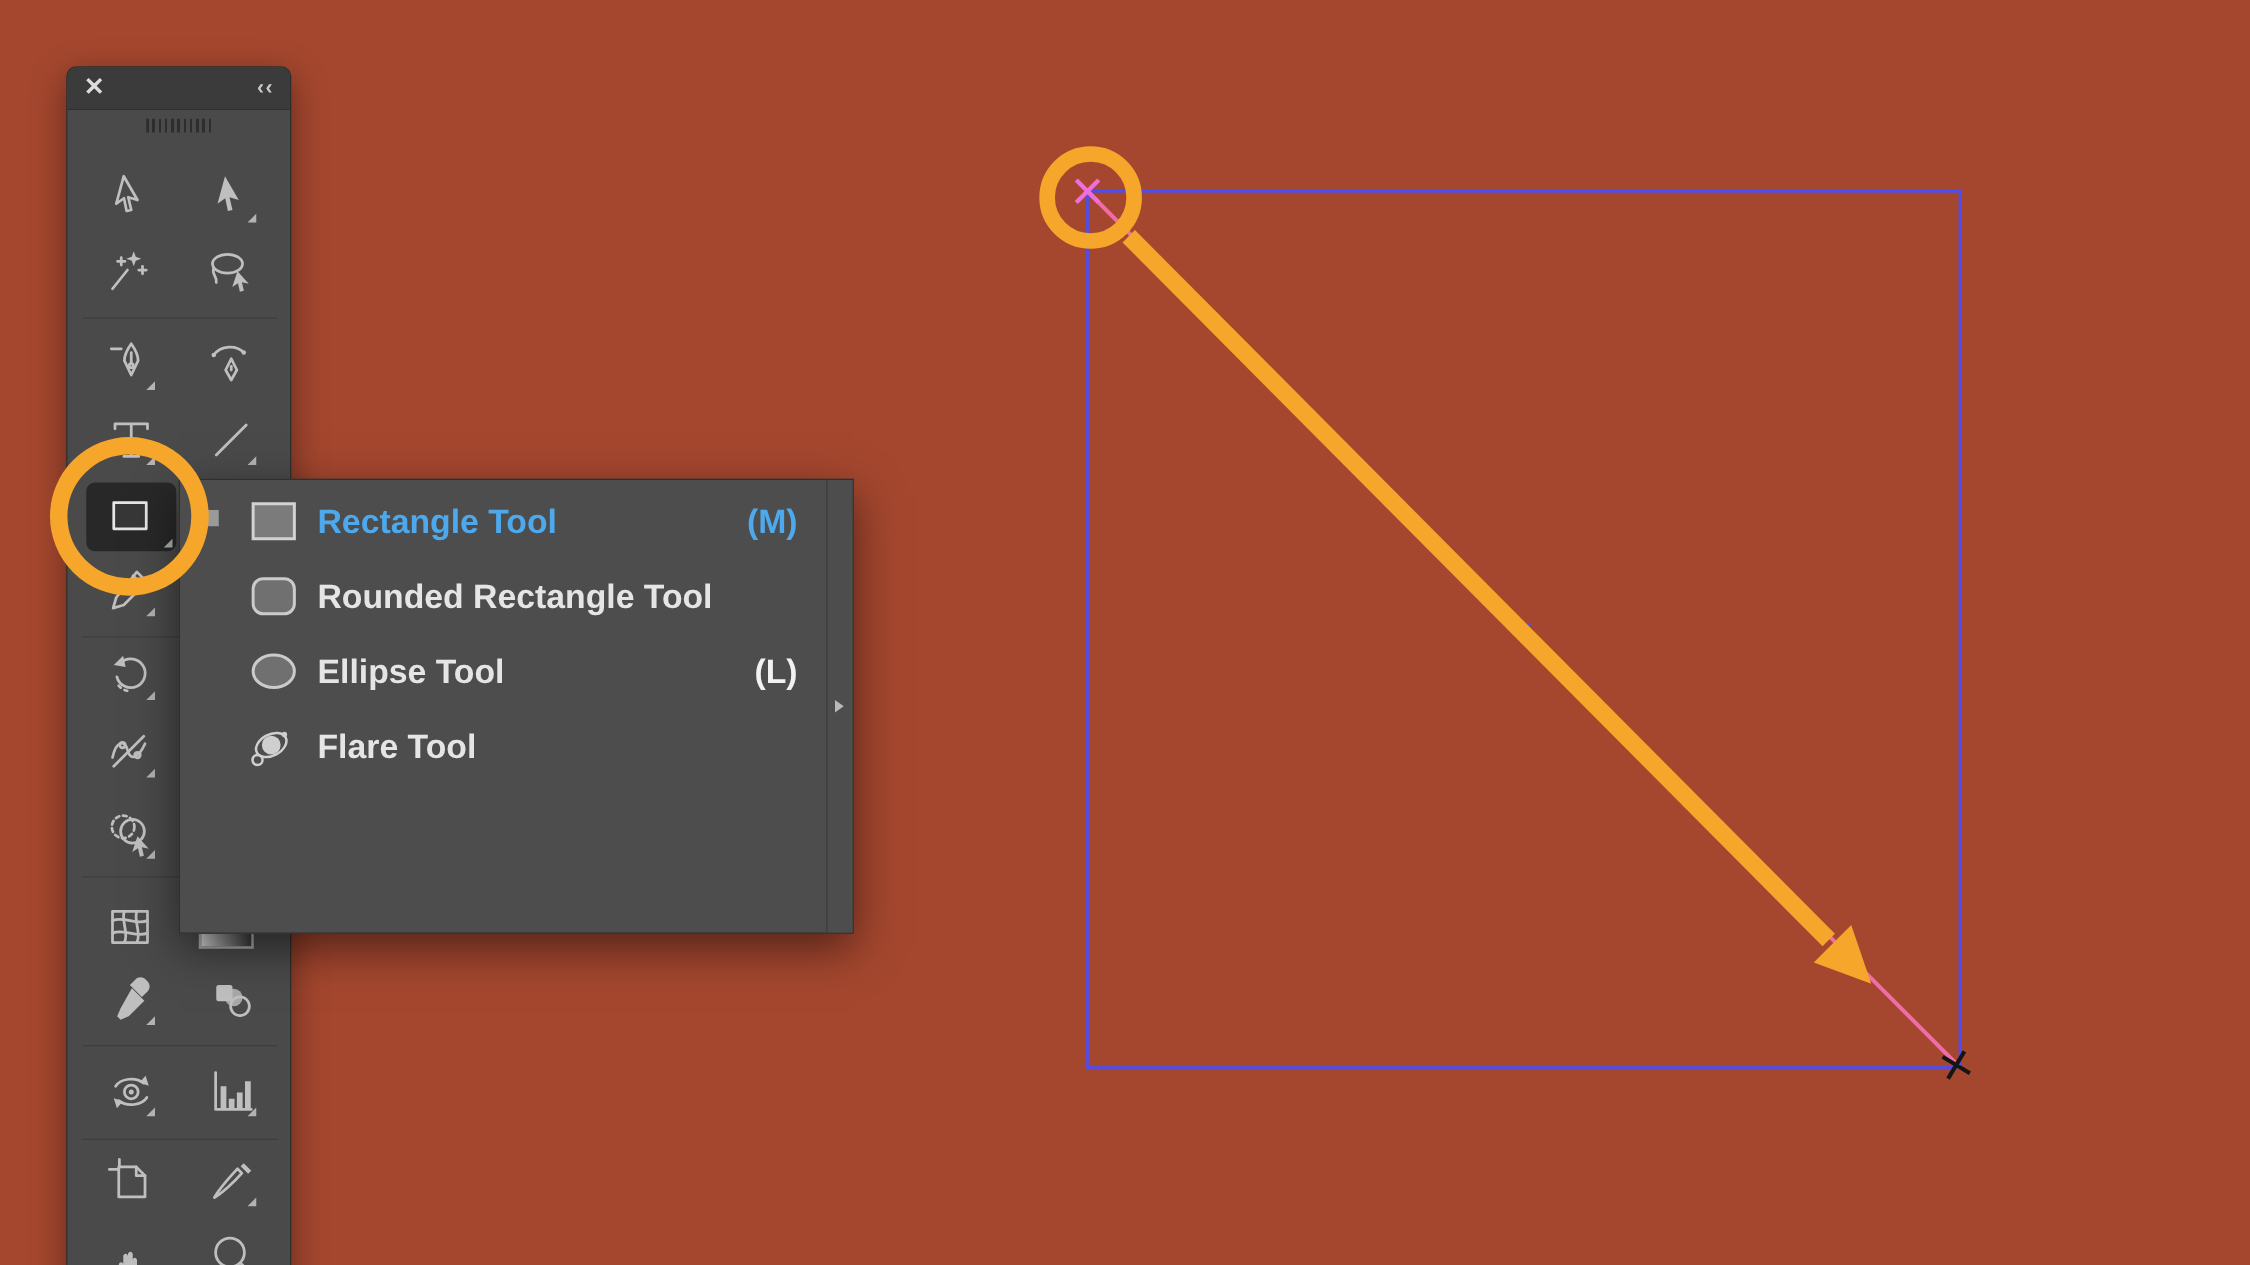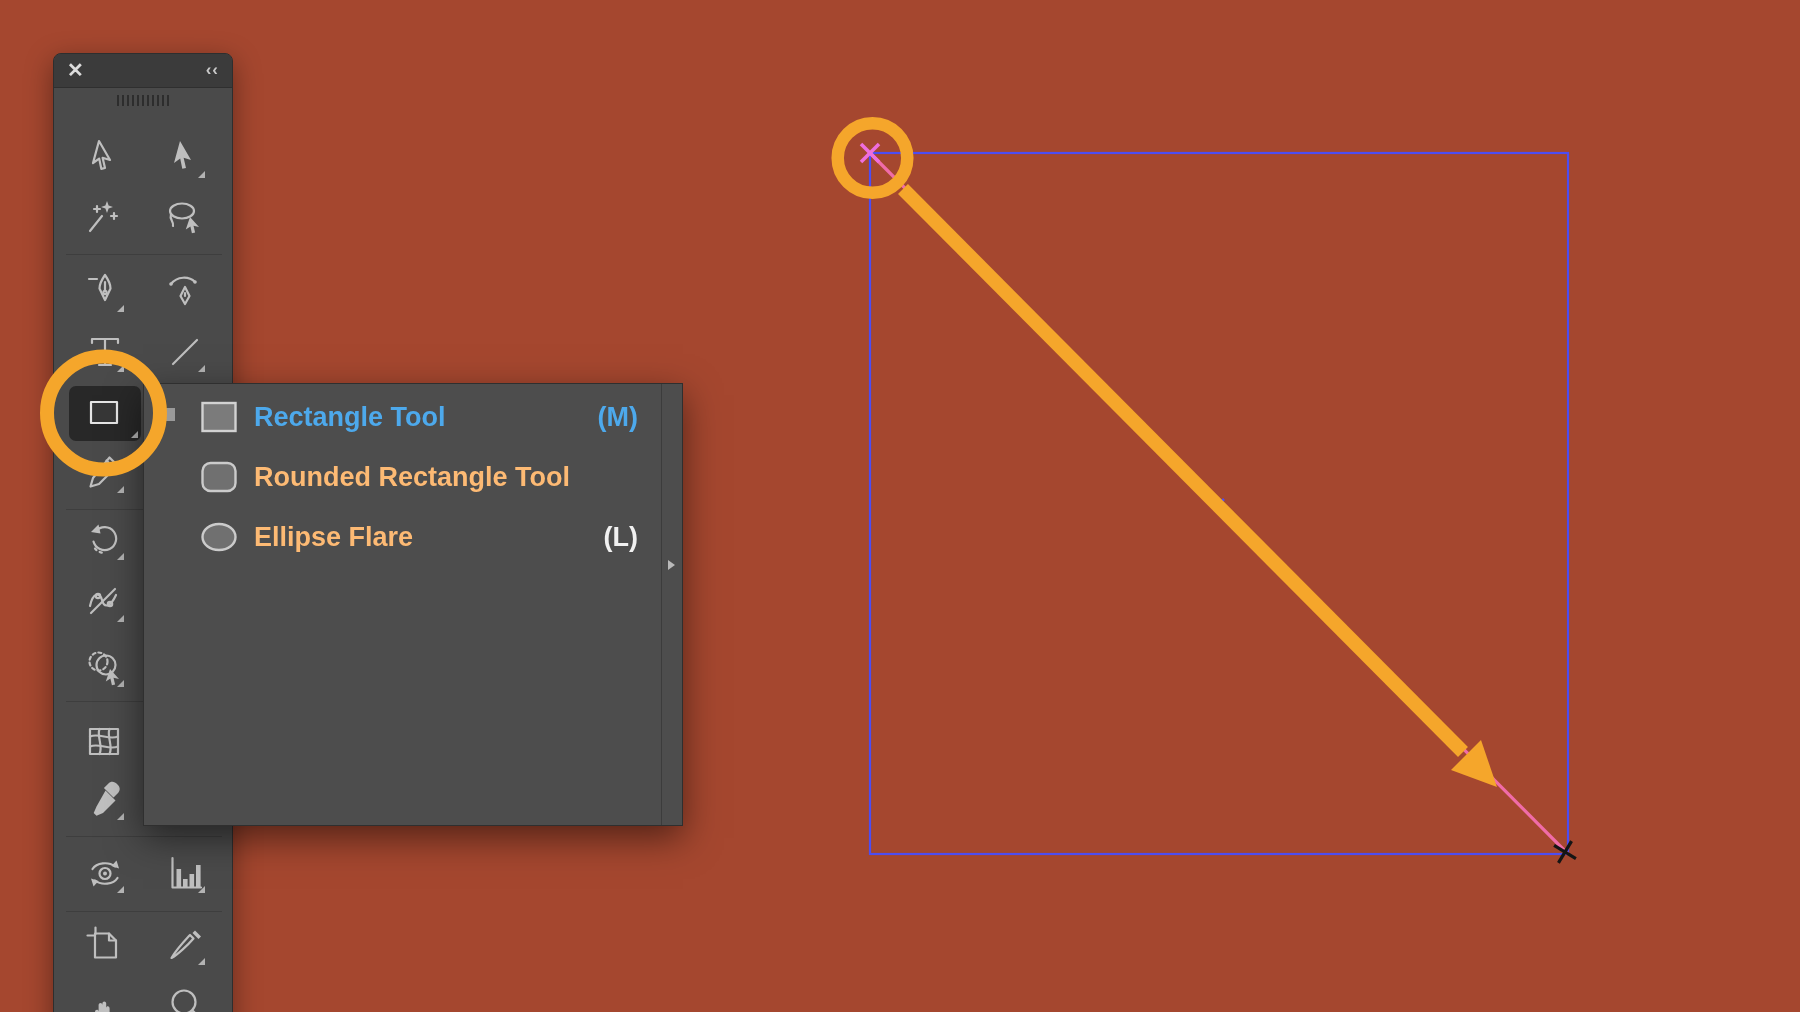--- a/index.html
+++ b/index.html
@@ -43,29 +43,29 @@
   }
   .tool-cell svg *{stroke:#bfbfbf;fill:none;stroke-width:2.2;stroke-linejoin:round;stroke-linecap:round;}
   .tool-cell svg .f{fill:#bfbfbf;stroke:none;}
   .separator{position:absolute;left:12px;width:156px;height:1px;background:#3e3e3e;}
   .gradient-swatch{
     position:absolute;width:44px;height:26px;border:2px solid #a9a9a9;box-sizing:border-box;
     background:linear-gradient(90deg,#d8d8d8,#3a3a3a);
   }
   
   .flyout{
-    position:absolute;left:143px;top:383px;width:540px;height:443px;
+    position:absolute;left:143px;top:383px;width:540px;height:364px;
     background:#4d4d4d;border:1px solid #2f2f2f;box-sizing:border-box;
     box-shadow:0 12px 34px rgba(0,0,0,.5);z-index:20;
   }
   .flyout-tab{position:absolute;left:18px;top:24px;width:13px;height:13px;background:#9a9a9a;}
   .menu-items{position:absolute;left:0;top:3px;width:519px;}
   .menu-item{height:60px;display:flex;align-items:center;padding-left:55px;box-sizing:border-box;}
   .mi-icon{width:42px;height:40px;flex:0 0 42px;}
-  .mi-label{margin-left:13px;font-size:27px;font-weight:700;color:#fdba74;white-space:nowrap;}
+  .mi-label{margin-left:13px;font-size:27px;font-weight:700;color:#e5e5e5;white-space:nowrap;}
   .mi-shortcut{margin-left:auto;margin-right:25px;font-size:27px;font-weight:700;color:#f1f1f1;}
   .menu-item.selected .mi-label,.menu-item.selected .mi-shortcut{color:var(--menu-blue,#4da9ec);}
   .menu-strip{
     position:absolute;right:0;top:0;width:20px;height:100%;
     border-left:1px solid #3c3c3c;background:#4d4d4d;
   }
   .strip-arrow{
     position:absolute;left:6px;top:176px;width:0;height:0;
     border-style:solid;border-width:5px 0 5px 7px;
     border-color:transparent transparent transparent #b9b9b9;
@@ -288,22 +288,32 @@
         <span class="mi-icon"><svg viewBox="0 0 42 40" width="42" height="40">
             <rect x="3.5" y="6" width="33" height="28" rx="8" style="fill:#707070;stroke:#cbcbcb;stroke-width:2.4"></rect>
           </svg></span>
         <span class="mi-label">Rounded Rectangle Tool</span>
         <span class="mi-shortcut"></span>
       </div>
       <div class="menu-item">
         <span class="mi-icon"><svg viewBox="0 0 42 40" width="42" height="40">
             <ellipse cx="20" cy="20" rx="16.5" ry="13" style="fill:#707070;stroke:#cbcbcb;stroke-width:2.4"></ellipse>
           </svg></span>
-        <span class="mi-label">Ellipse Flare</span>
+        <span class="mi-label">Ellipse Tool</span>
         <span class="mi-shortcut">(L)</span>
+      </div>
+      <div class="menu-item">
+        <span class="mi-icon"><svg viewBox="0 0 42 40" width="42" height="40">
+            <circle cx="18" cy="19" r="7.5" style="fill:#cfcfcf"></circle>
+            <ellipse cx="18" cy="19" rx="13" ry="8.5" transform="rotate(-28 18 19)" style="fill:none;stroke:#cfcfcf;stroke-width:2"></ellipse>
+            <circle cx="7" cy="31" r="4" style="fill:none;stroke:#cfcfcf;stroke-width:2"></circle>
+            <circle cx="28.5" cy="10.5" r="2.2" style="fill:#cfcfcf"></circle>
+          </svg></span>
+        <span class="mi-label">Flare Tool</span>
+        <span class="mi-shortcut"></span>
       </div>
     </div>
   <div class="menu-strip">
     <span class="strip-arrow"></span>
   </div>
 </div>
 
 <svg class="annot" width="1800" height="1012" viewBox="0 0 1800 1012">
   <circle cx="103.5" cy="413" r="56.5" fill="none" style="stroke:var(--orange,#f5a62b)" stroke-width="14"></circle>
   <circle cx="872.5" cy="158" r="34.8" fill="none" style="stroke:var(--orange,#f5a62b)" stroke-width="12.5"></circle>

